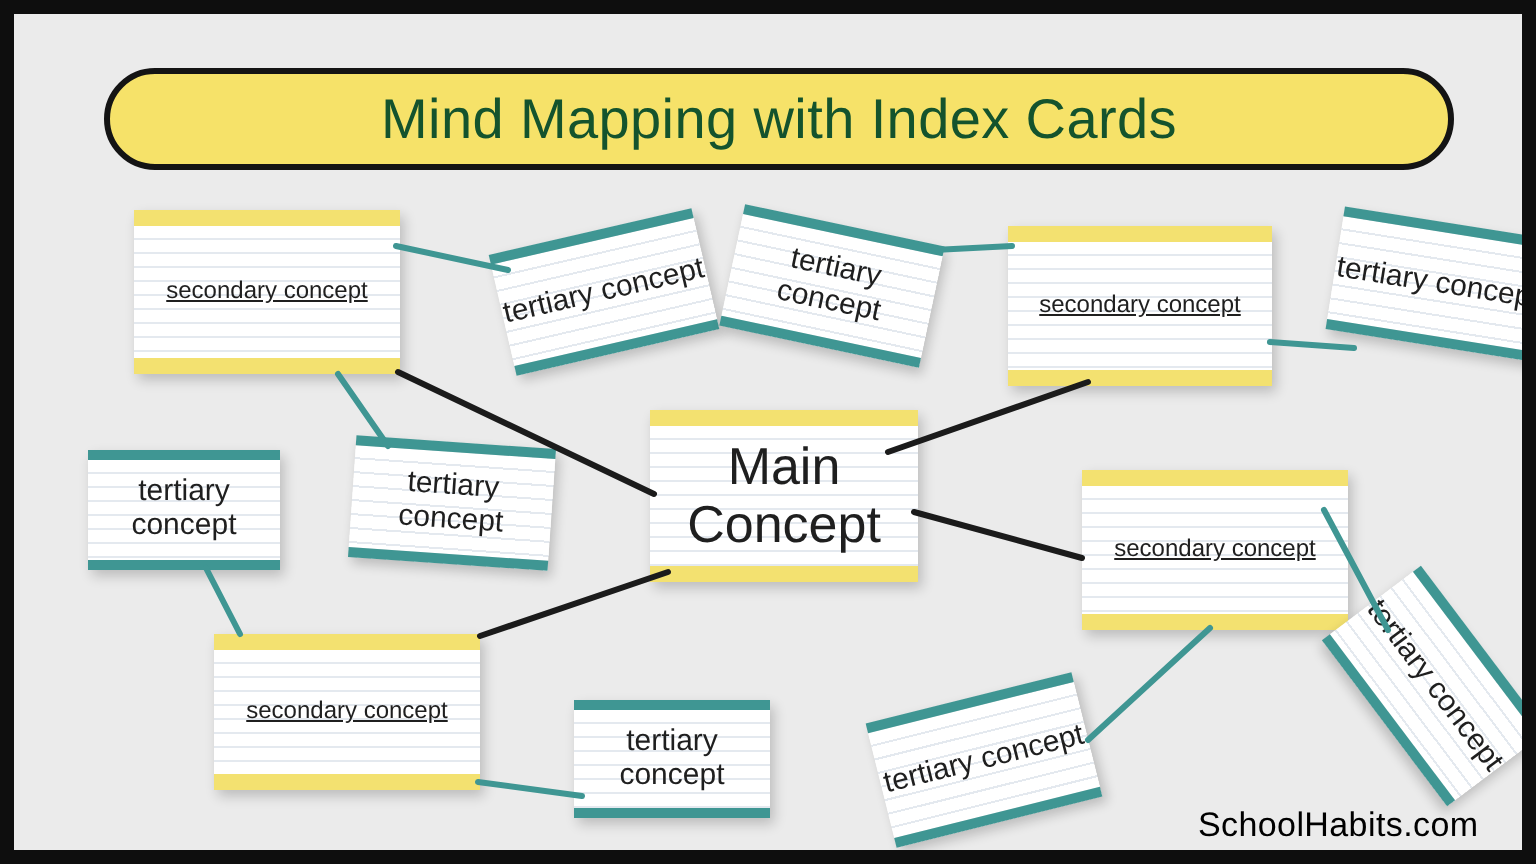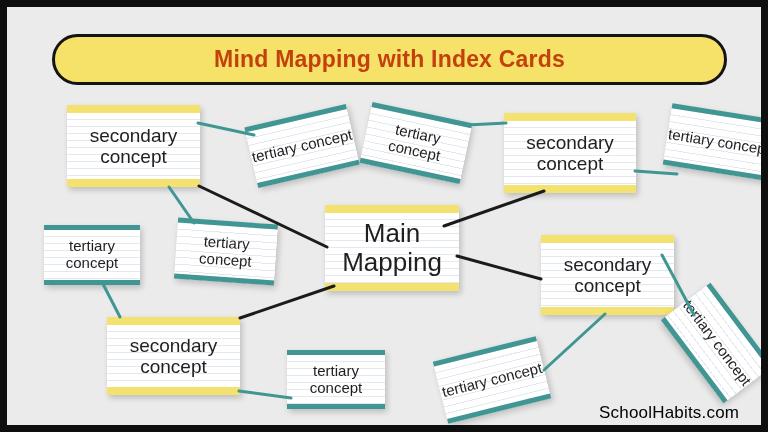--- a/index.html
+++ b/index.html
@@ -7,32 +7,32 @@
     position:relative;width:768px;height:432px;box-sizing:border-box;
     border:7px solid #0e0e0e;background:#ebebeb;overflow:hidden;
     font-family:"Liberation Sans", sans-serif;
   }
   .banner{
     position:absolute;left:45px;top:27px;width:675px;height:51px;box-sizing:border-box;
     background:#f6e269;border:3px solid #141414;border-radius:28px;
     display:flex;align-items:center;justify-content:center;z-index:4;
   }
   .banner-title{
-    font-size:23px;font-weight:bold;color:#c2410c;letter-spacing:.2px;
+    font-size:28px;font-weight:normal;color:#14532d;letter-spacing:.2px;
   }
   .card{
     position:absolute;box-sizing:border-box;display:flex;align-items:center;justify-content:center;
     text-align:center;color:#1f1f1f;z-index:2;
     background:repeating-linear-gradient(to bottom,#ffffff 0px,#ffffff 6px,#e4e9ef 6px,#e4e9ef 7px);
     box-shadow:2px 3px 6px rgba(0,0,0,0.20);
   }
   .lvl-main,.lvl-secondary{border-top:8px solid #f3e170;border-bottom:8px solid #f3e170;}
   .lvl-tertiary{border-top:5px solid #3f9693;border-bottom:5px solid #3f9693;}
   .card .lbl{line-height:1.12;font-weight:500;}
-  .lvl-secondary .lbl{font-size:19px;}
+  .lvl-secondary .lbl{font-size:12px;text-decoration:underline;}
   .lvl-tertiary .lbl{font-size:15px;}
   .lvl-main .lbl{font-size:26px;}
   
   .c1{left:60px;top:98px;width:133px;height:82px;}
   .c2{left:243px;top:108px;width:104px;height:62px;transform:rotate(-13deg);}
   .c3{left:358px;top:105px;width:102px;height:62px;transform:rotate(12deg);}
   .c4{left:497px;top:106px;width:132px;height:80px;}
   .c5{left:660px;top:104px;width:104px;height:62px;transform:rotate(9deg);}
   .c6{left:37px;top:218px;width:96px;height:60px;}
   .c7{left:169px;top:214px;width:100px;height:61px;transform:rotate(4deg);}
@@ -87,21 +87,21 @@
   <div class="card lvl-tertiary c5">
     <span class="lbl">tertiary concept</span>
   </div>
   <div class="card lvl-tertiary c6">
     <span class="lbl">tertiary concept</span>
   </div>
   <div class="card lvl-tertiary c7">
     <span class="lbl">tertiary concept</span>
   </div>
   <div class="card lvl-main c8">
-    <span class="lbl">Main Mapping</span>
+    <span class="lbl">Main Concept</span>
   </div>
   <div class="card lvl-secondary c9">
     <span class="lbl">secondary concept</span>
   </div>
   <div class="card lvl-secondary c10">
     <span class="lbl">secondary concept</span>
   </div>
   <div class="card lvl-tertiary c11">
     <span class="lbl">tertiary concept</span>
   </div>

